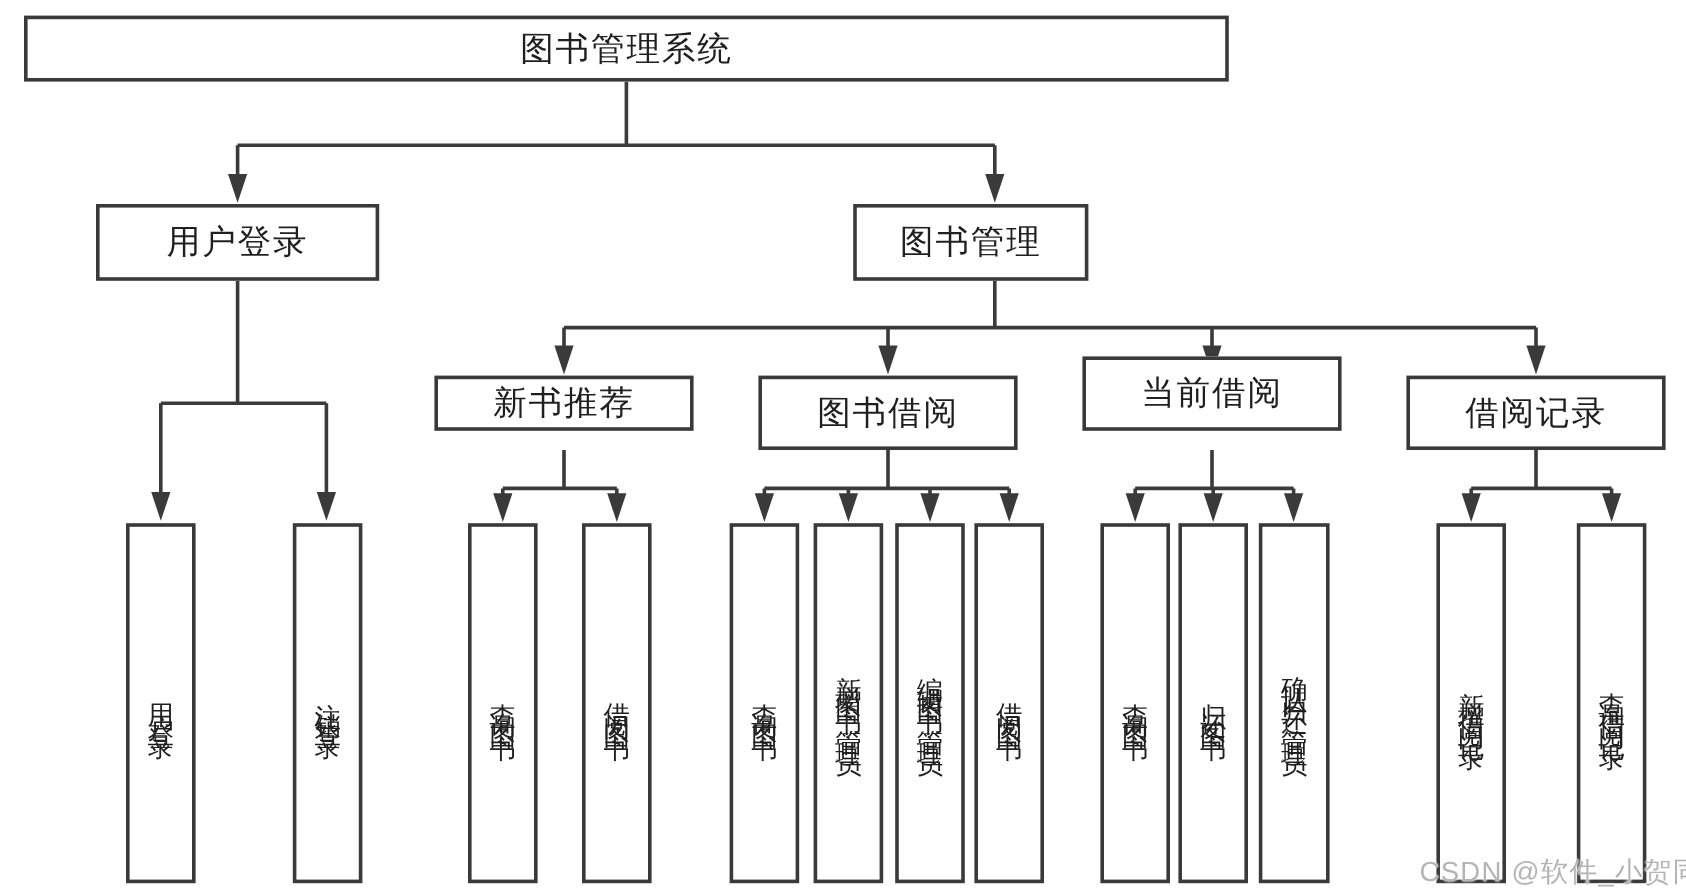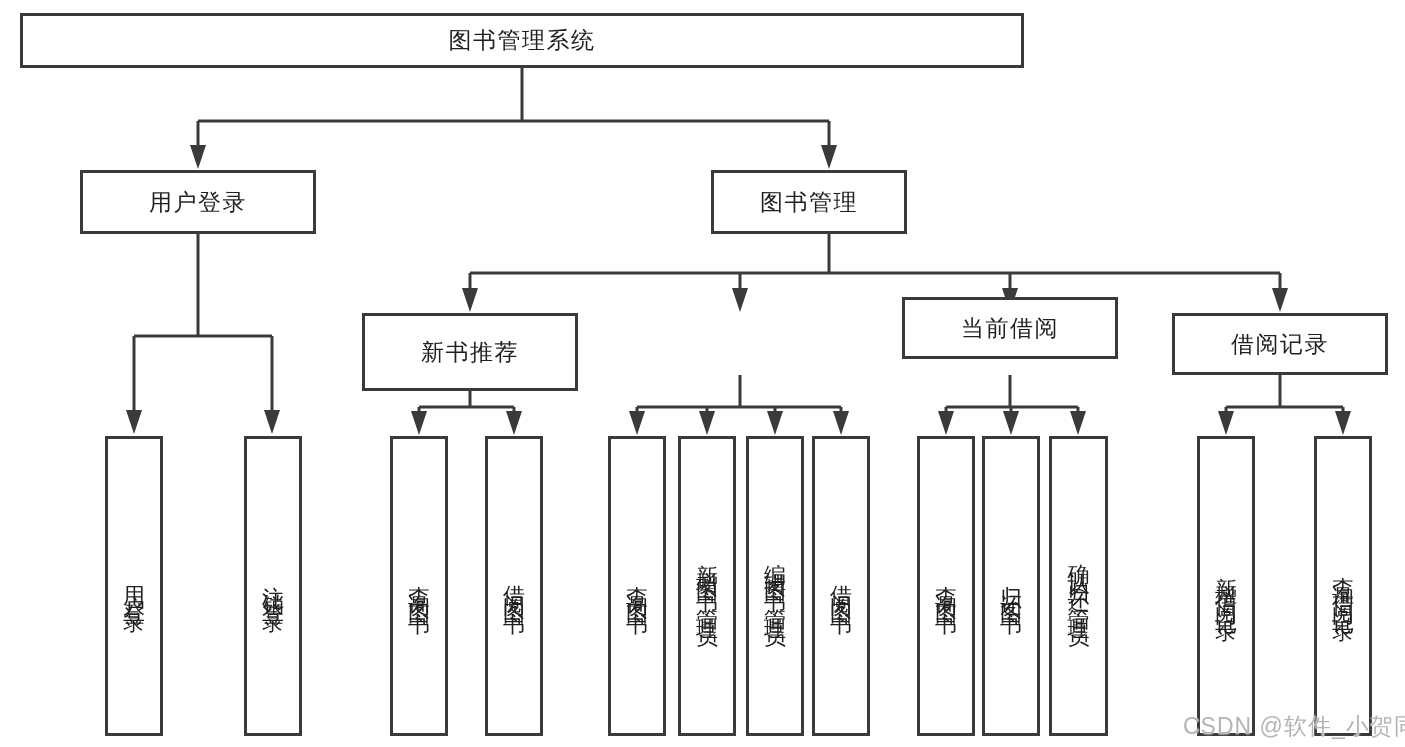--- a/index.html
+++ b/index.html
@@ -20,21 +20,21 @@
 
   .node {
     position: absolute;
     border: 3px solid var(--line, #3a3a3a);
     background: #ffffff;
     display: flex;
     align-items: center;
     justify-content: center;
     color: var(--text, #1f1f1f);
   }
-  .hbox { font-size: 23px; letter-spacing: 1.5px; }
+  .hbox { font-size: 28px; letter-spacing: 1.5px; }
   .vbox { font-size: 22px; }
   .vbox .label {
     writing-mode: vertical-rl;
     text-orientation: mixed;
     letter-spacing: 9px;
     line-height: 1;
     white-space: nowrap;
   }
 
   .watermark {
@@ -101,22 +101,25 @@
     <span class="label">图书管理系统</span>
   </div>
 
   <div class="node hbox" style="left:80px;top:170px;width:236px;height:64px">
     <span class="label">用户登录</span>
   </div>
   <div class="node hbox" style="left:711px;top:170px;width:196px;height:64px">
     <span class="label">图书管理</span>
   </div>
 
-  <div class="node hbox" style="left:362px;top:313px;width:216px;height:78px">
+  <div class="node hbox" style="left:362px;top:313px;width:216px;height:46px">
     <span class="label">新书推荐</span>
+  </div>
+  <div class="node hbox" style="left:632px;top:313px;width:216px;height:62px">
+    <span class="label">图书借阅</span>
   </div>
   <div class="node hbox" style="left:902px;top:297px;width:216px;height:62px">
     <span class="label">当前借阅</span>
   </div>
   <div class="node hbox" style="left:1172px;top:313px;width:216px;height:62px">
     <span class="label">借阅记录</span>
   </div>
 
   <div class="node vbox" style="left:105px;top:436px;width:58px;height:300px">
     <span class="label">用户登录</span>

